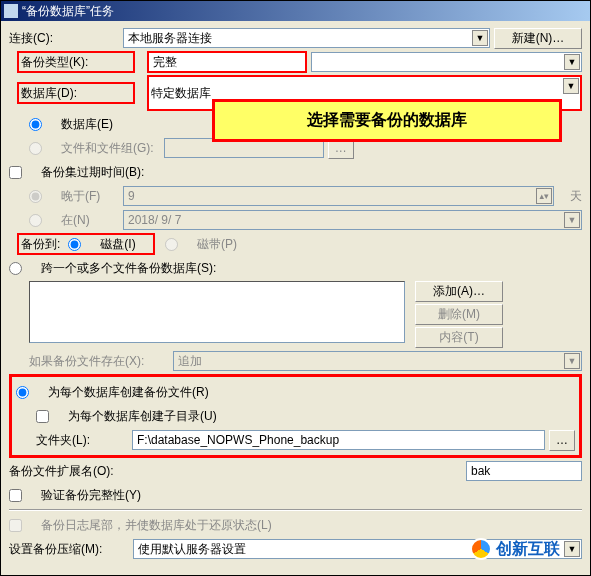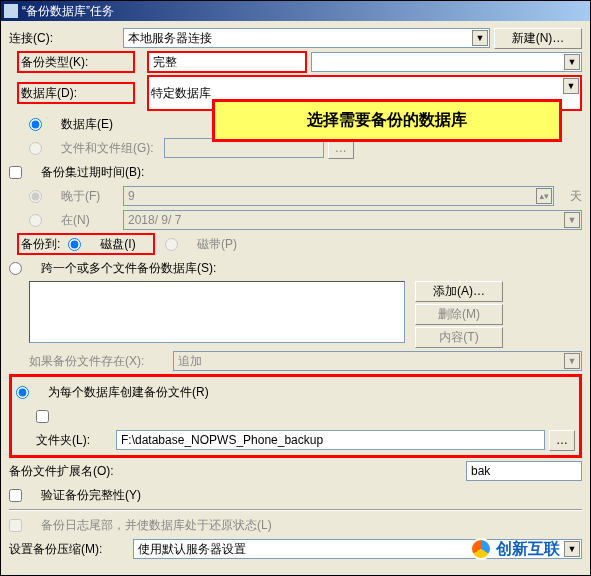--- a/index.html
+++ b/index.html
@@ -129,20 +129,21 @@
     gap: 2px;
     margin-left: 6px;
   }
   .textfield {
     height: 20px;
     background: #fff;
     border: 1px solid #7f9db9;
     padding: 0 4px;
     display: flex;
     align-items: center;
+    margin-left: 16px;
   }
   .spacer { flex: 1; }
   .hr {
     height: 1px;
     border-top: 1px solid #999;
     border-bottom: 1px solid #fff;
     margin: 3px 0;
   }
   .watermark {
     position: absolute;
@@ -300,20 +301,21 @@
     <div class="hl-red-box" style="padding:2px 4px;margin:2px 0">
       <div class="row">
         <label class="radio">
           <input type="radio" checked="" style="">
           <span>为每个数据库创建备份文件(R)</span>
         </label>
       </div>
       <div class="row indent">
         <label class="checkbox">
           <input type="checkbox" style="">
+          <span>为每个数据库创建子目录(U)</span>
         </label>
       </div>
       <div class="row indent">
         <span class="label" style="width:76px">文件夹(L):</span>
         <div class="textfield" style="flex:1">
           <span>F:\database_NOPWS_Phone_backup</span>
         </div>
         <div class="btn btn-sm">…</div>
       </div>
     </div>

